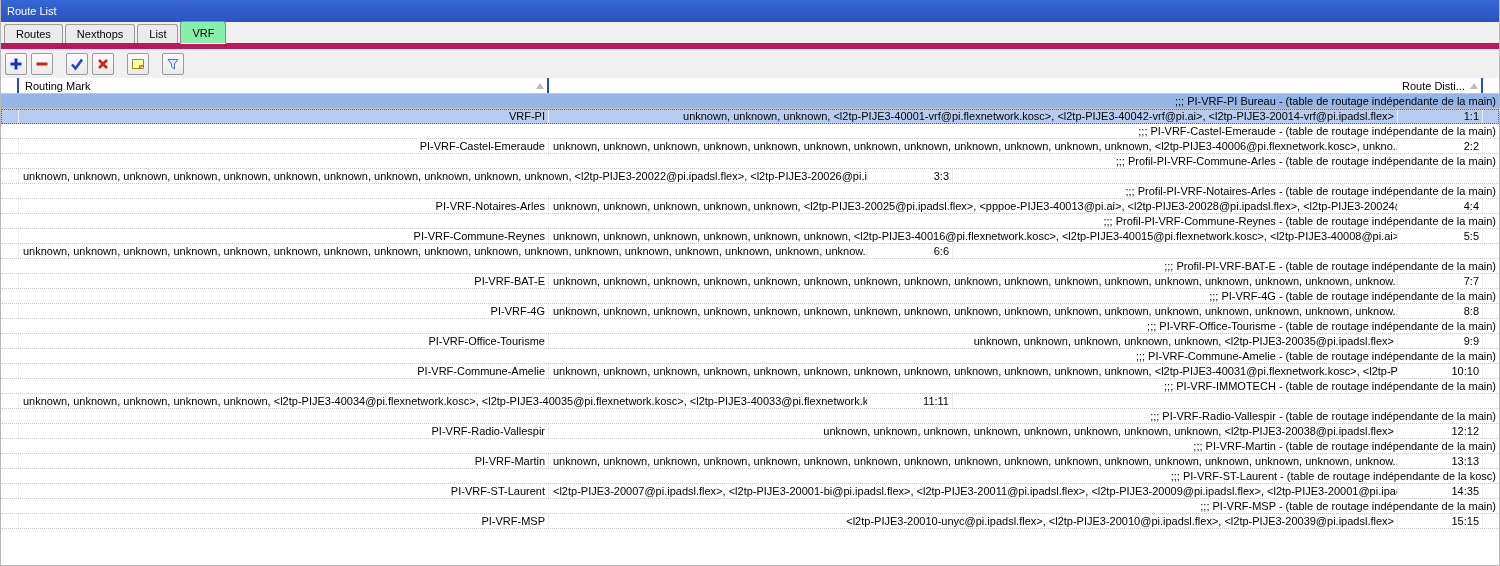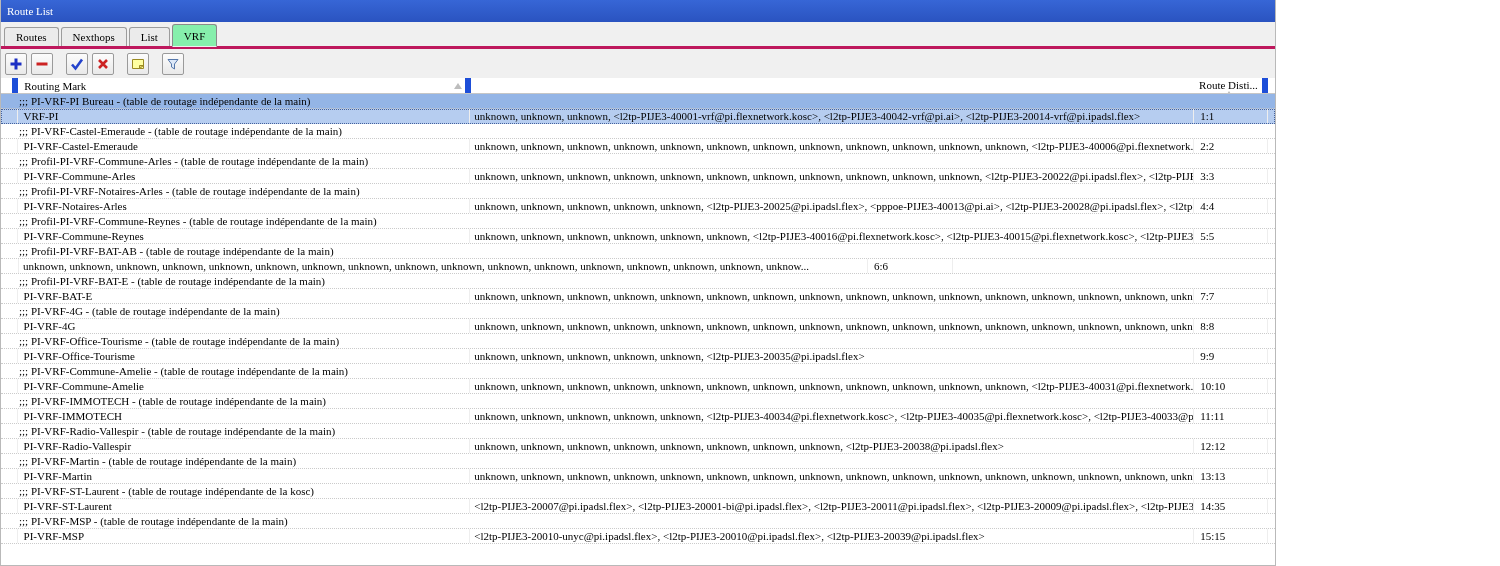--- a/index.html
+++ b/index.html
@@ -1,39 +1,39 @@
 <!DOCTYPE html>
 <html><head>
 <meta charset="utf-8">
 <style>
   html,body{margin:0;padding:0;width:1500px;height:566px;overflow:hidden;
     font-family:"Liberation Sans","DejaVu Sans",sans-serif;font-size:11px;color:#000;background:#fff;}
-  .window{width:1276px;height:566px;box-sizing:border-box;display:flex;flex-direction:column;
-    border-left:1px solid #b9b9b9;border-right:1px solid #b9b9b9;border-bottom:1px solid #b9b9b9;background:#fff;font-family:Liberation Serif, serif;}
+  .window{width:1500px;height:566px;box-sizing:border-box;display:flex;flex-direction:column;
+    border-left:1px solid #b9b9b9;border-right:1px solid #b9b9b9;border-bottom:1px solid #b9b9b9;background:#fff;}
   .titlebar{height:22px;flex:0 0 22px;background:linear-gradient(#3766d6,#2a53c0);
     color:#fff;display:flex;align-items:center;padding-left:6px;box-sizing:border-box;}
   .tabstrip{flex:0 0 27px;height:27px;background:#f0f0f0;padding:11px 3px 0 3px;box-sizing:border-box;
-    border-bottom:3px solid #be185d;display:flex;align-items:flex-end;}
+    border-bottom:6px solid #be185d;display:flex;align-items:flex-end;}
   .tab{padding:3px 11px 3px;margin-right:2px;background:#ebebeb;border:1px solid #9c9c9c;border-bottom:none;
     border-radius:3px 3px 0 0;position:relative;cursor:default;}
   .tab.active{background:#86efac;padding-top:5px;padding-bottom:4px;margin-bottom:-1px;z-index:2;
     border-color:#8a8a8a;border-bottom:1px solid #f0f0f0;}
   .toolbar{flex:0 0 29px;height:29px;background:#f0f0f0;display:flex;align-items:center;
     padding:0 4px;box-sizing:border-box;gap:4px;}
   .tbtn{width:22px;height:22px;box-sizing:border-box;display:flex;align-items:center;justify-content:center;
     background:linear-gradient(#fcfcfc,#e9e9e9);border:1px solid #9a9a9a;border-radius:2px;padding:0;cursor:default;}
   .tbtn.gap{margin-left:9px;}
   .ticon{display:flex;align-items:center;justify-content:center;}
   .hdr{flex:0 0 16px;height:16px;display:flex;background:#ffffff;border-bottom:1px solid #c6c6c6;box-sizing:border-box;}
   .hcell{box-sizing:border-box;white-space:nowrap;overflow:hidden;padding:1px 3px 0 4px;
-    border-right:6px solid #1d4ed8;display:flex;align-items:center;justify-content:space-between;}
-  .hc0{width:18px;} .hc1{width:530px;padding-left:6px;} .hc2{width:849px;margin-top:28px;} .hc3{width:85px;flex-direction:column;} .hc4{flex:1;border-right:none;}
+    border-right:2px solid #1d4ed8;display:flex;align-items:center;justify-content:space-between;}
+  .hc0{width:18px;} .hc1{width:530px;padding-left:6px;} .hc2{width:849px;margin-top:28px;} .hc3{width:85px;} .hc4{flex:1;border-right:none;}
   .sort-arrow{width:0;height:0;border-left:4px solid transparent;border-right:4px solid transparent;
     border-bottom:6px solid #bdbdbd;flex:0 0 auto;margin-left:2px;}
-  .tbody{flex:1;background:#fff;overflow:hidden;}
+  .tbody{flex:1;background:#fff;overflow:hidden;text-align:right;}
   .row{height:15px;display:flex;box-sizing:border-box;border-bottom:1px dotted #cbcbcb;line-height:13px;align-items:center;}
   .cell{box-sizing:border-box;height:100%;white-space:nowrap;overflow:hidden;padding:1px 3px 0 4px;border-right:1px solid #eeeeee;}
   .c0{width:18px;} .c1{width:530px;padding-left:6px;} .c2{width:849px;} .c3{width:85px;padding-left:6px;} .c4{flex:1;border-right:none;}
   .comment-cell{flex:1;box-sizing:border-box;white-space:nowrap;overflow:hidden;padding:1px 3px 0 18px;}
   .row.sel-comment{background:#94b5e6;}
   .row.sel-data{background:#b6cdf0;}
   .row.focused{outline:1px dotted #44619c;outline-offset:-1px;}
 </style>
 </head>
 <body>
@@ -131,21 +131,20 @@
         <div class="cell c1">PI-VRF-Castel-Emeraude</div>
         <div class="cell c2">unknown, unknown, unknown, unknown, unknown, unknown, unknown, unknown, unknown, unknown, unknown, unknown, &lt;l2tp-PIJE3-40006@pi.flexnetwork.kosc&gt;, unkno...</div>
         <div class="cell c3">2:2</div>
         <div class="cell c4"></div>
       </div>
       <div class="row comment">
         <div class="comment-cell">;;; Profil-PI-VRF-Commune-Arles - (table de routage indépendante de la main)</div>
       </div>
       <div class="row data">
         <div class="cell c0"></div>
-        <div class="cell c1">PI-VRF-Commune-Arles</div>
         <div class="cell c2">unknown, unknown, unknown, unknown, unknown, unknown, unknown, unknown, unknown, unknown, unknown, &lt;l2tp-PIJE3-20022@pi.ipadsl.flex&gt;, &lt;l2tp-PIJE3-20026@pi.ip...</div>
         <div class="cell c3">3:3</div>
         <div class="cell c4"></div>
       </div>
       <div class="row comment">
         <div class="comment-cell">;;; Profil-PI-VRF-Notaires-Arles - (table de routage indépendante de la main)</div>
       </div>
       <div class="row data">
         <div class="cell c0"></div>
         <div class="cell c1">PI-VRF-Notaires-Arles</div>
@@ -156,23 +155,20 @@
       <div class="row comment">
         <div class="comment-cell">;;; Profil-PI-VRF-Commune-Reynes - (table de routage indépendante de la main)</div>
       </div>
       <div class="row data">
         <div class="cell c0"></div>
         <div class="cell c1">PI-VRF-Commune-Reynes</div>
         <div class="cell c2">unknown, unknown, unknown, unknown, unknown, unknown, &lt;l2tp-PIJE3-40016@pi.flexnetwork.kosc&gt;, &lt;l2tp-PIJE3-40015@pi.flexnetwork.kosc&gt;, &lt;l2tp-PIJE3-40008@pi.ai&gt;, &lt;...</div>
         <div class="cell c3">5:5</div>
         <div class="cell c4"></div>
       </div>
-      <div class="row comment">
-        <div class="comment-cell">;;; Profil-PI-VRF-BAT-AB - (table de routage indépendante de la main)</div>
-      </div>
       <div class="row data">
         <div class="cell c0"></div>
         <div class="cell c2">unknown, unknown, unknown, unknown, unknown, unknown, unknown, unknown, unknown, unknown, unknown, unknown, unknown, unknown, unknown, unknown, unknow...</div>
         <div class="cell c3">6:6</div>
         <div class="cell c4"></div>
       </div>
       <div class="row comment">
         <div class="comment-cell">;;; Profil-PI-VRF-BAT-E - (table de routage indépendante de la main)</div>
       </div>
       <div class="row data">
@@ -210,21 +206,20 @@
         <div class="cell c1">PI-VRF-Commune-Amelie</div>
         <div class="cell c2">unknown, unknown, unknown, unknown, unknown, unknown, unknown, unknown, unknown, unknown, unknown, unknown, &lt;l2tp-PIJE3-40031@pi.flexnetwork.kosc&gt;, &lt;l2tp-PI...</div>
         <div class="cell c3">10:10</div>
         <div class="cell c4"></div>
       </div>
       <div class="row comment">
         <div class="comment-cell">;;; PI-VRF-IMMOTECH - (table de routage indépendante de la main)</div>
       </div>
       <div class="row data">
         <div class="cell c0"></div>
-        <div class="cell c1">PI-VRF-IMMOTECH</div>
         <div class="cell c2">unknown, unknown, unknown, unknown, unknown, &lt;l2tp-PIJE3-40034@pi.flexnetwork.kosc&gt;, &lt;l2tp-PIJE3-40035@pi.flexnetwork.kosc&gt;, &lt;l2tp-PIJE3-40033@pi.flexnetwork.kosc&gt;, &lt;l2tp-P...</div>
         <div class="cell c3">11:11</div>
         <div class="cell c4"></div>
       </div>
       <div class="row comment">
         <div class="comment-cell">;;; PI-VRF-Radio-Vallespir - (table de routage indépendante de la main)</div>
       </div>
       <div class="row data">
         <div class="cell c0"></div>
         <div class="cell c1">PI-VRF-Radio-Vallespir</div>

